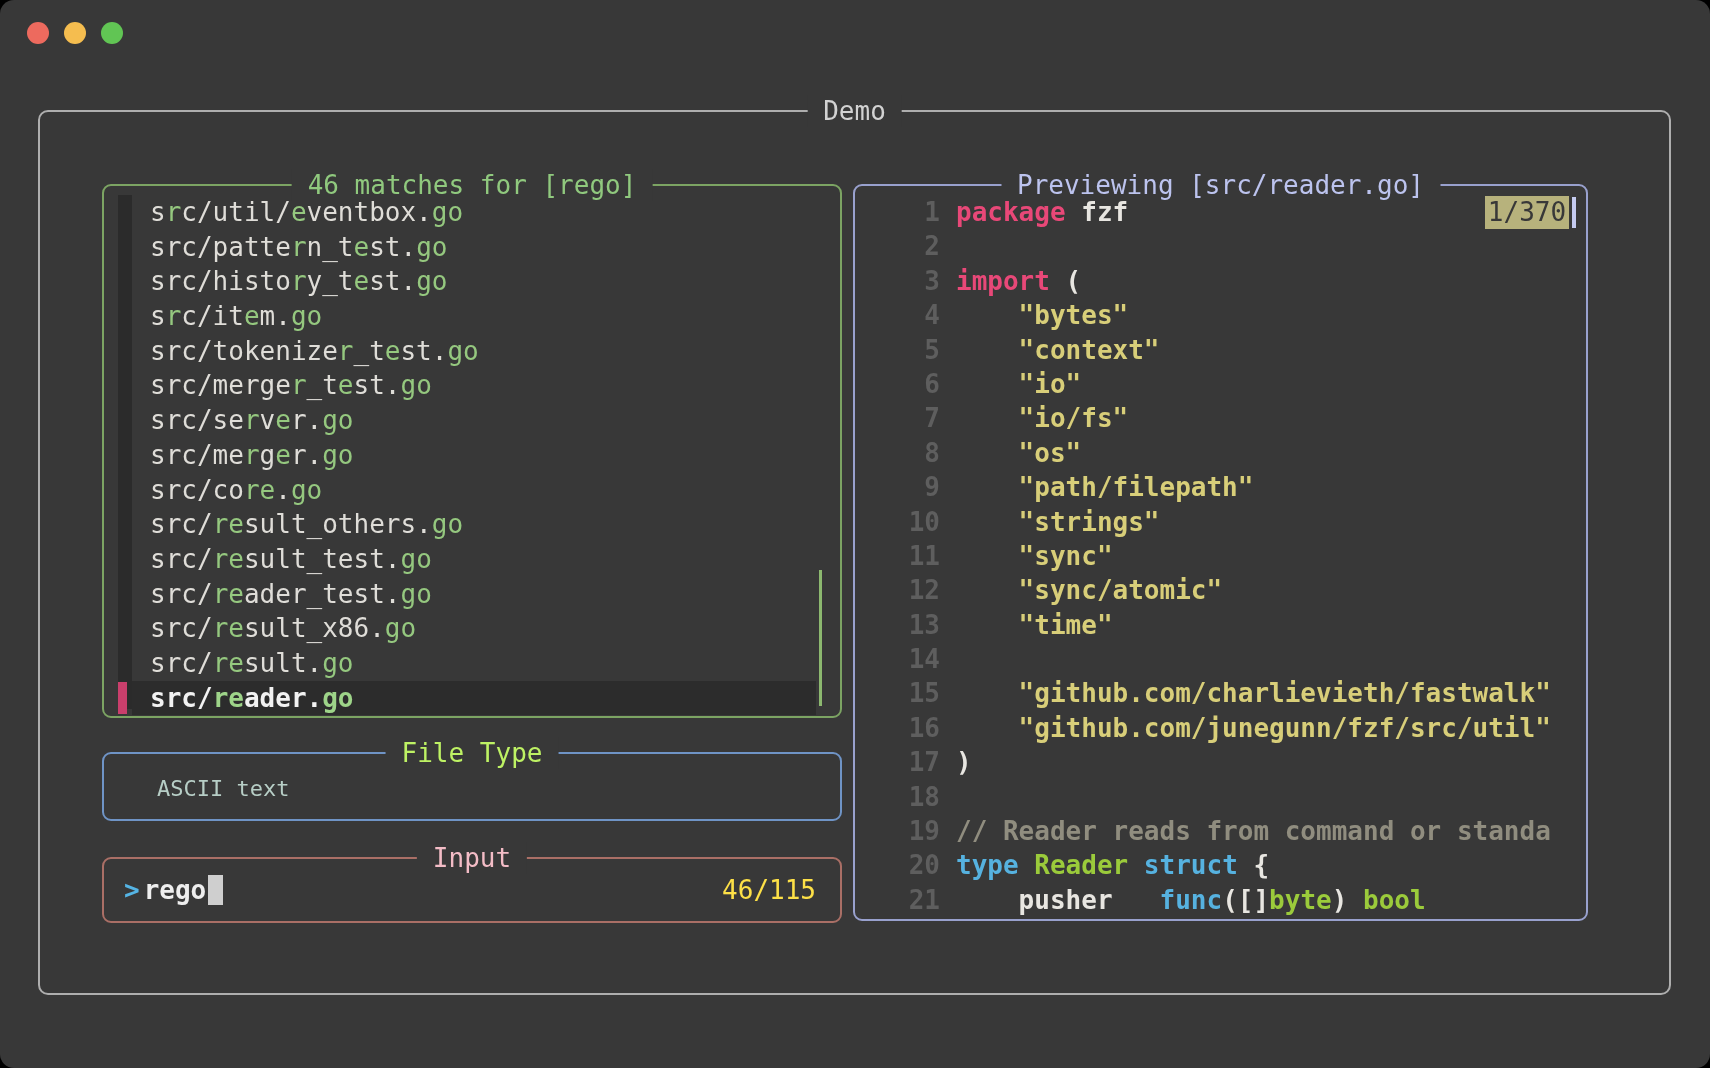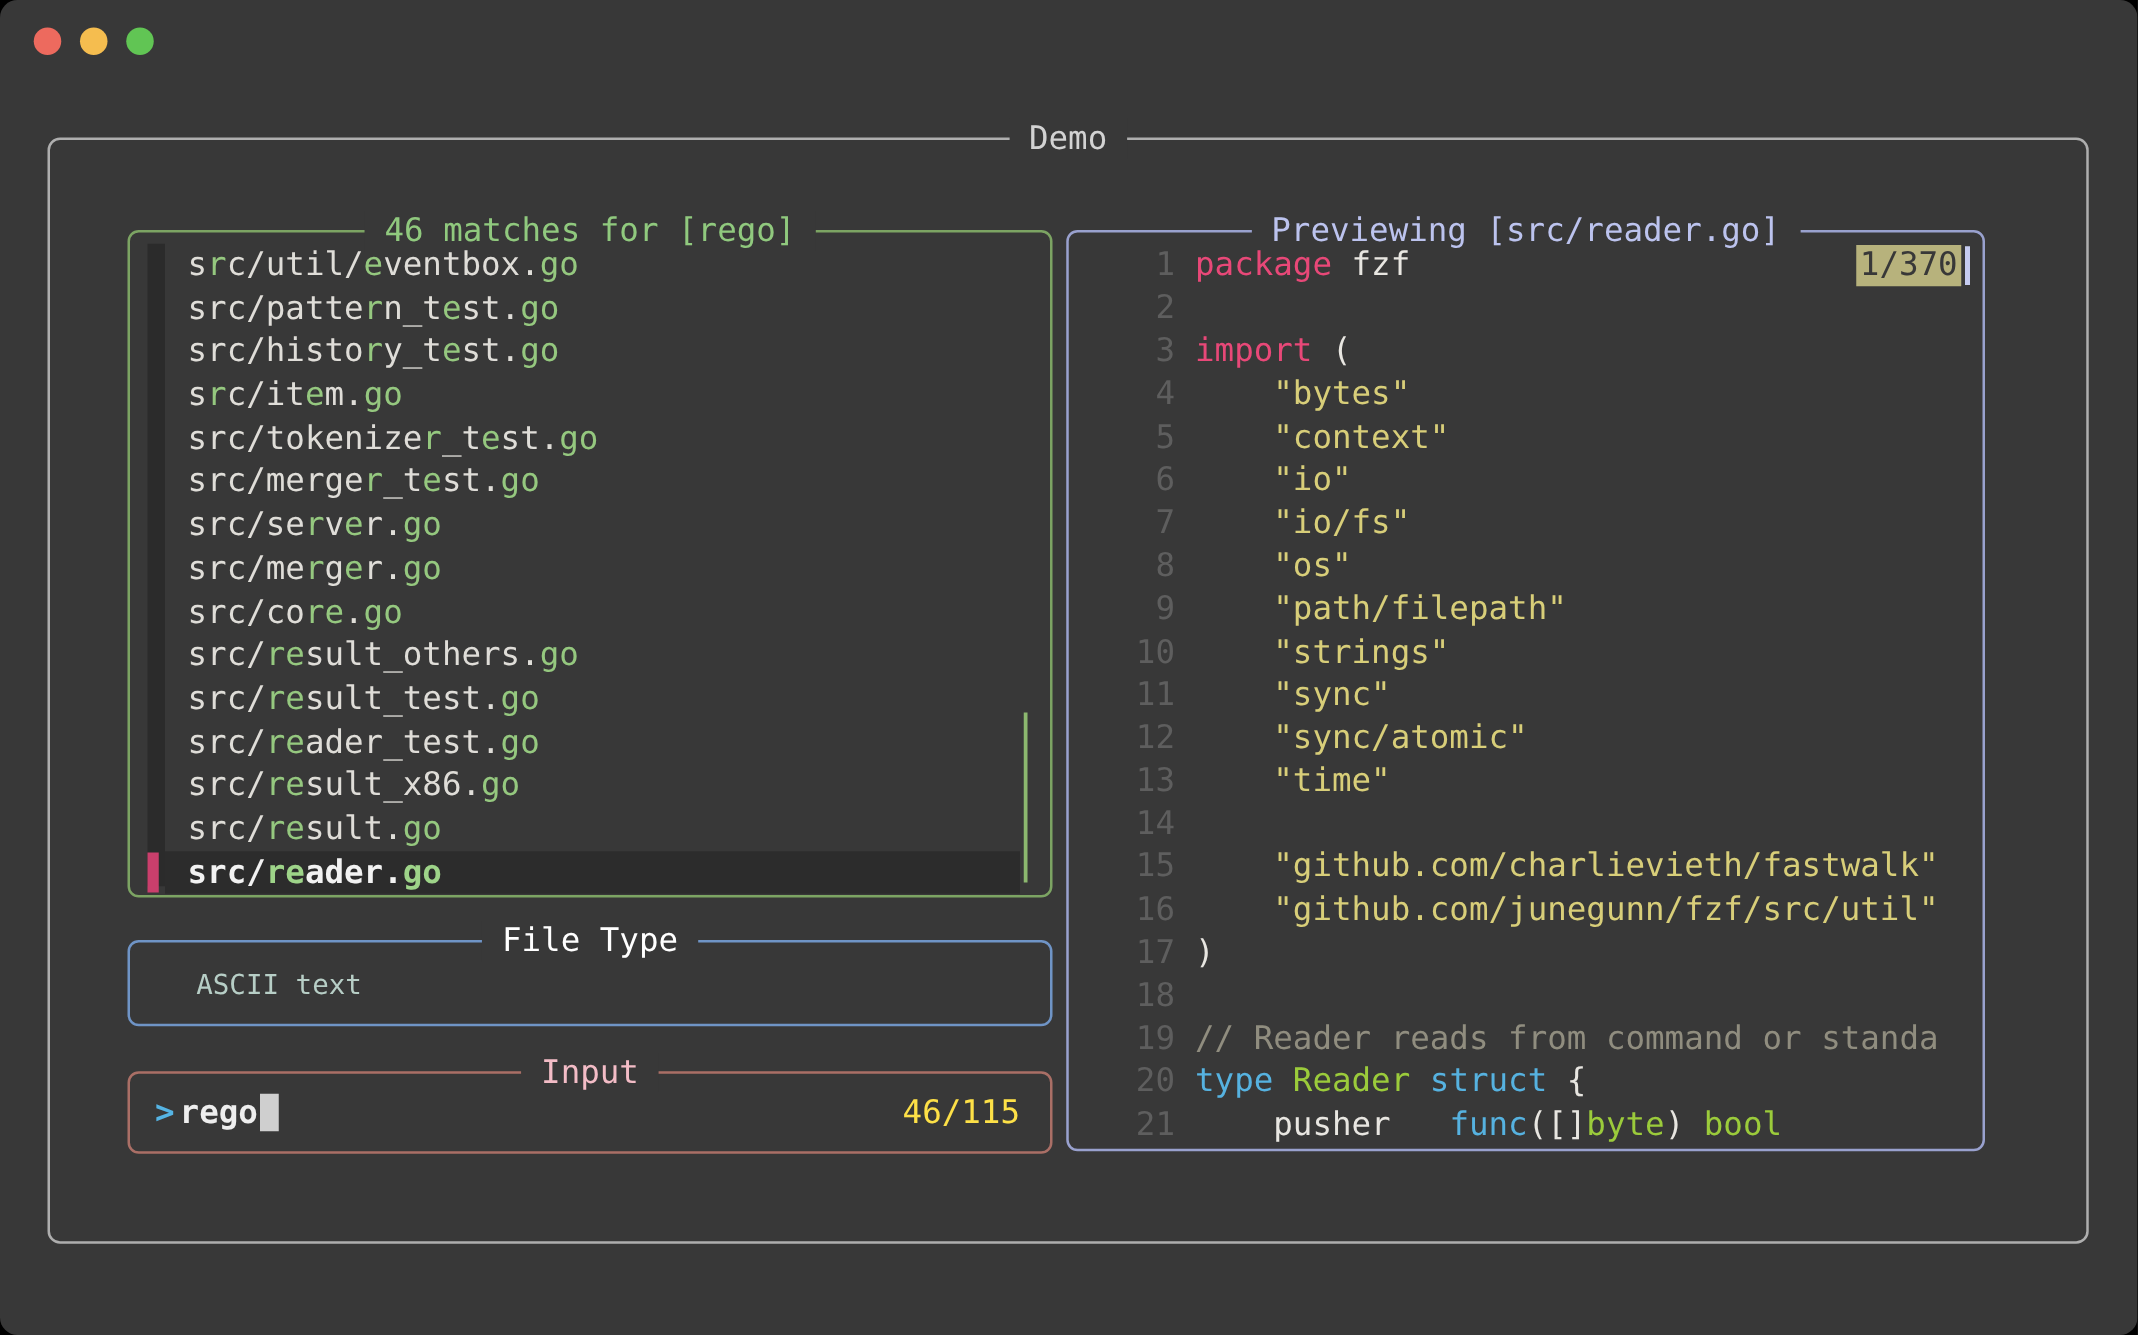--- a/index.html
+++ b/index.html
@@ -23,21 +23,21 @@
   .demo-frame{left:38px;top:110px;width:1629px;height:881px;border-color:#aeaeae;border-radius:10px;}
   .demo-frame>.box-title{color:#d2d2d2;}
 
   .matches-frame{left:62px;top:72px;width:736px;height:530px;border-color:#7ca463;}
   .matches-frame>.box-title{color:#90c97e;}
 
   .preview-frame{left:813px;top:72px;width:731px;height:733px;border-color:#99a1ce;}
   .preview-frame>.box-title{color:#bcc3ee;}
 
   .filetype-frame{left:62px;top:640px;width:736px;height:65px;border-color:#6f94c6;}
-  .filetype-frame>.box-title{color:#ffffff;}
+  .filetype-frame>.box-title{color:#bef264;}
 
   .input-frame{left:62px;top:745px;width:736px;height:62px;border-color:#aa6f66;}
   .input-frame>.box-title{color:#f3bcc6;}
 
   
   .gutter{position:absolute;left:14px;top:9px;width:14px;height:514px;background:#2b2b2b;}
   .mlist{position:absolute;left:0;top:9px;width:736px;}
   .mrow{height:34.7px;line-height:34.7px;font-size:26px;color:#dfddd8;
         padding-left:46px;white-space:pre;position:relative;}
   .mrow .hl{color:#95c87f;}
@@ -51,21 +51,21 @@
   .filetype-value{position:absolute;left:53px;top:50%;transform:translateY(-44%);
     font-size:22px;color:#b7cec6;white-space:pre;}
   .input-line{position:absolute;left:0;right:0;top:0;bottom:0;display:flex;align-items:center;
     font-size:26px;}
   .prompt{margin-left:20px;color:#55b4e4;font-weight:bold;}
   .query{margin-left:4px;color:#eeeeee;font-weight:bold;white-space:pre;}
   .cursor-block{display:inline-block;width:15px;height:30px;background:#cfcfcf;margin-left:2px;}
   .counter{margin-left:auto;margin-right:24px;color:#fde047;}
 
   
-  .code{position:absolute;left:0;top:9px;width:670px;}
+  .code{position:absolute;left:0;top:9px;width:670px;font-weight:bold;}
   .cline{height:34.4px;line-height:34.4px;font-size:26px;white-space:pre;padding-left:37px;}
   .ln{display:inline-block;width:48px;text-align:right;margin-right:16px;color:#5e5e5e;}
   .pl{color:#e8e6e1;}
   .kw{color:#e84878;}
   .str{color:#d8ce79;}
   .cmt{color:#908d7f;}
   .typ{color:#56b2e0;}
   .grn{color:#9bcb3b;}
   .pos-badge{position:absolute;left:630px;top:10px;width:84px;height:33px;line-height:33px;
     text-align:center;font-size:26px;background:#b7b27c;color:#383838;}

